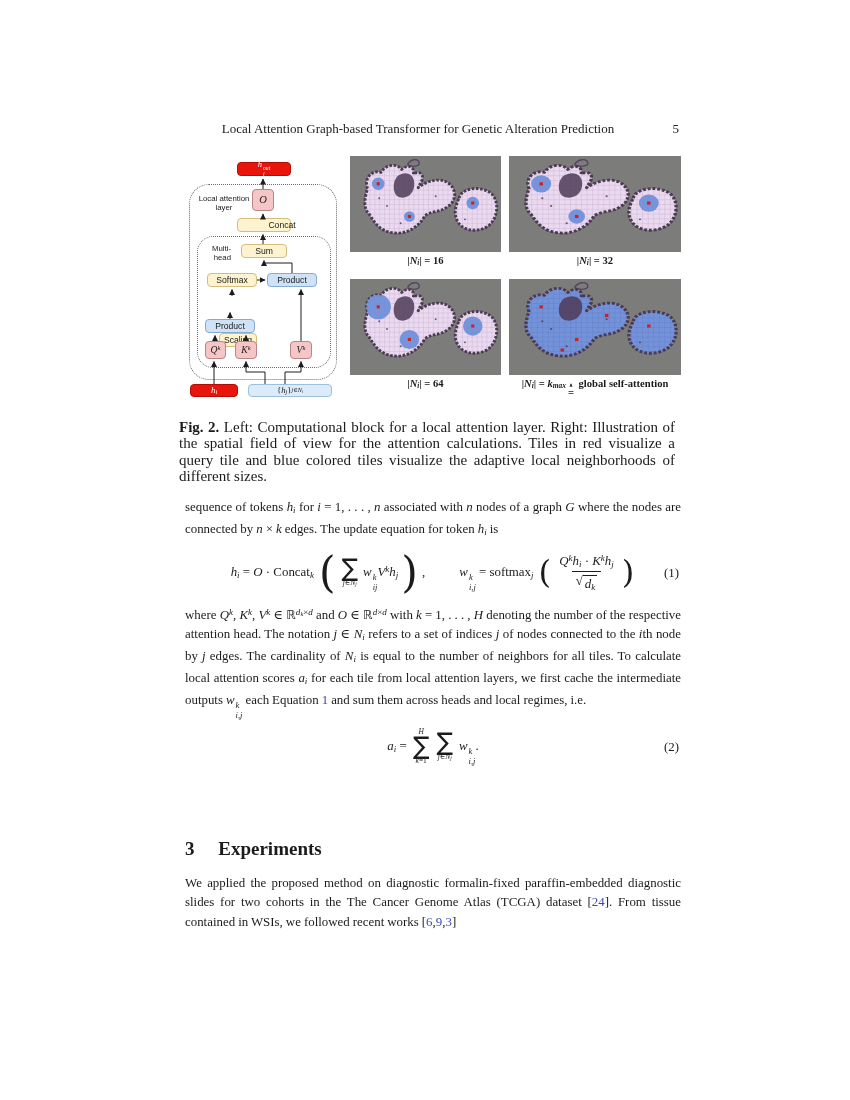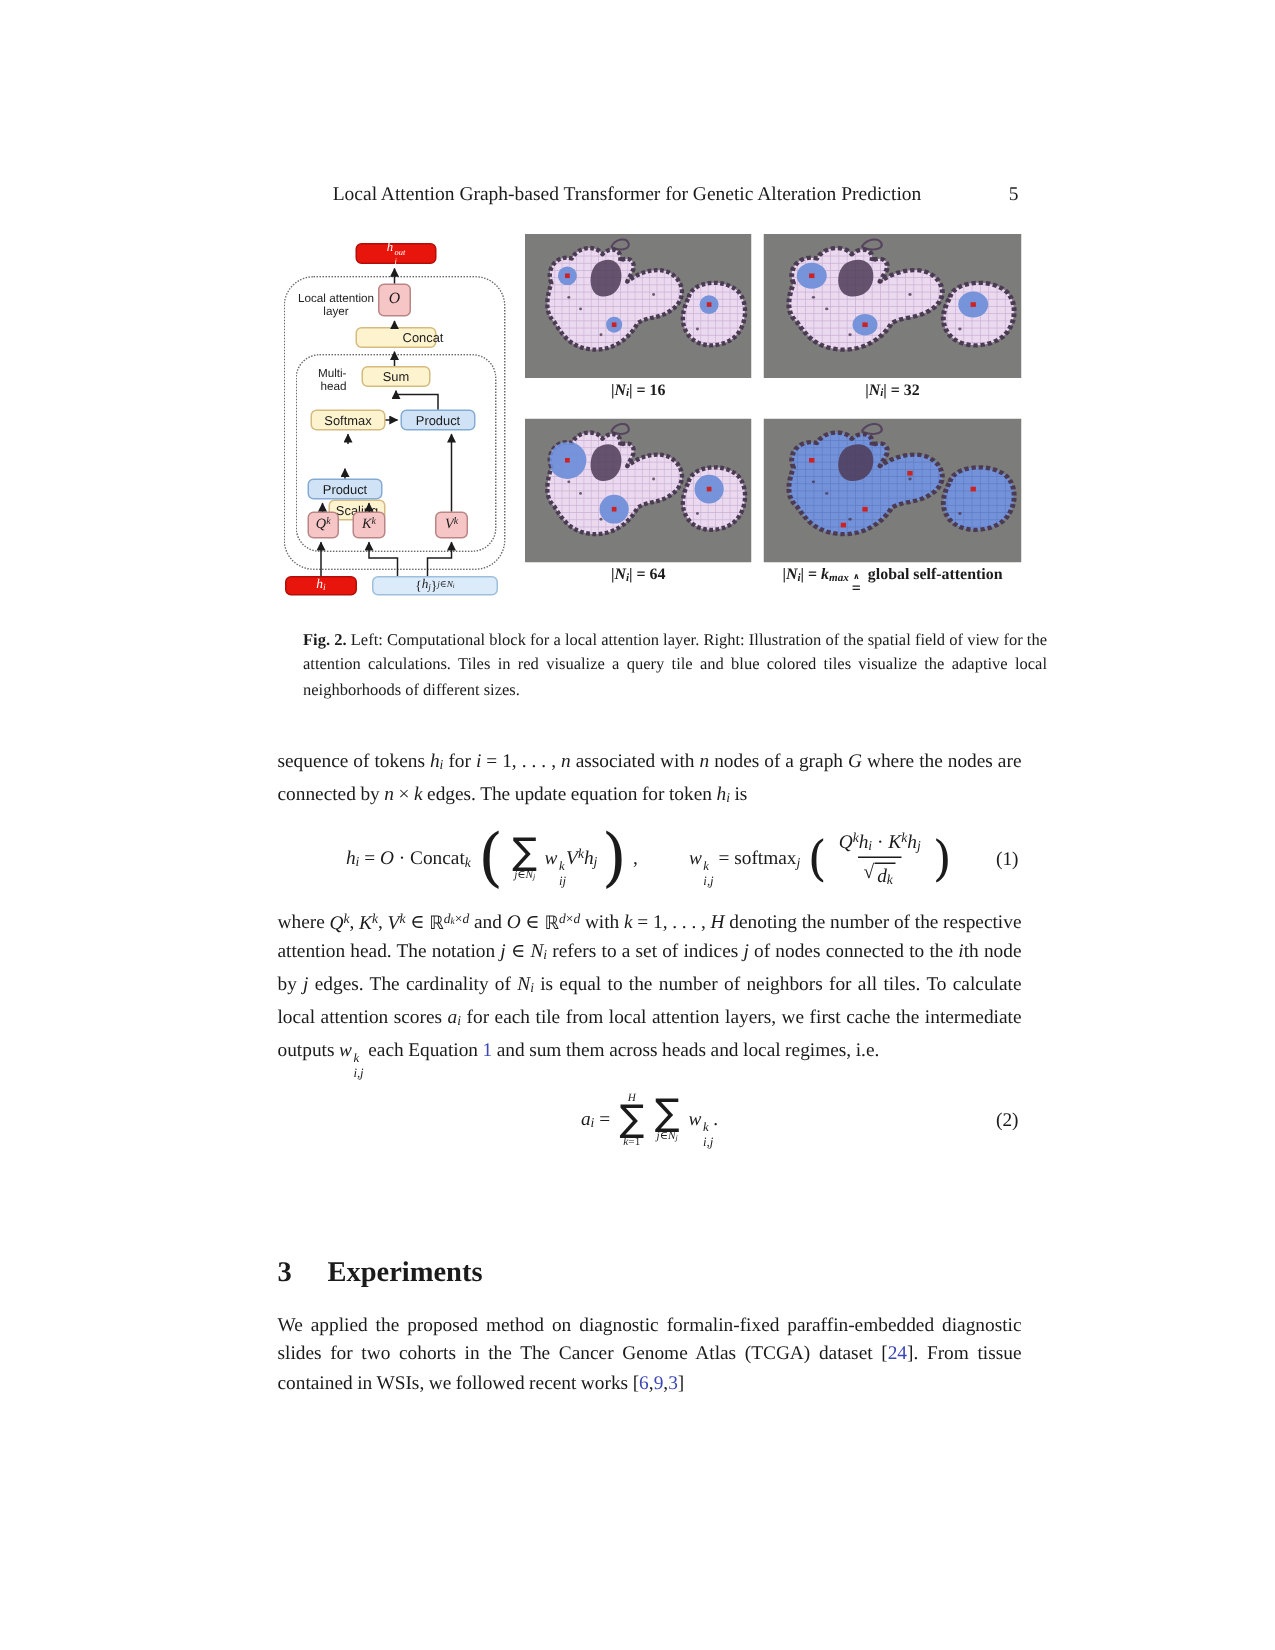--- a/index.html
+++ b/index.html
@@ -28,21 +28,21 @@
           font-size:7.8px;line-height:1.2;text-align:center;color:#222;}
   .arrows{position:absolute;left:0;top:0;pointer-events:none;}
 
   
   .panels{flex:1;display:grid;grid-template-columns:151px 1fr;column-gap:8px;row-gap:7px;margin-left:5px;}
   .panel-img{height:96px;}
   .panel-img svg{display:block;width:100%;height:100%;}
   .panel-label{text-align:center;font-weight:bold;font-size:10.6px;margin-top:3px;white-space:nowrap;}
 
   
-  .caption{position:absolute;left:202px;top:419px;width:496px;font-size:11px;line-height:16.4px;
+  .caption{position:absolute;left:179px;top:419px;width:496px;font-size:15px;line-height:16.4px;
            text-align:justify;}
   .para{position:absolute;left:185px;width:496px;font-size:12.9px;line-height:19.3px;
         text-align:justify;word-spacing:-0.2px;}
   .equation{position:absolute;left:185px;width:496px;display:flex;align-items:center;justify-content:center;
             font-size:12.9px;}
   .eqnum{position:absolute;right:2px;top:50%;transform:translateY(-50%);}
   .heading{position:absolute;left:185px;top:838px;font-size:19px;font-weight:bold;}
   .heading .sec-num{margin-right:19px;}
 
   

